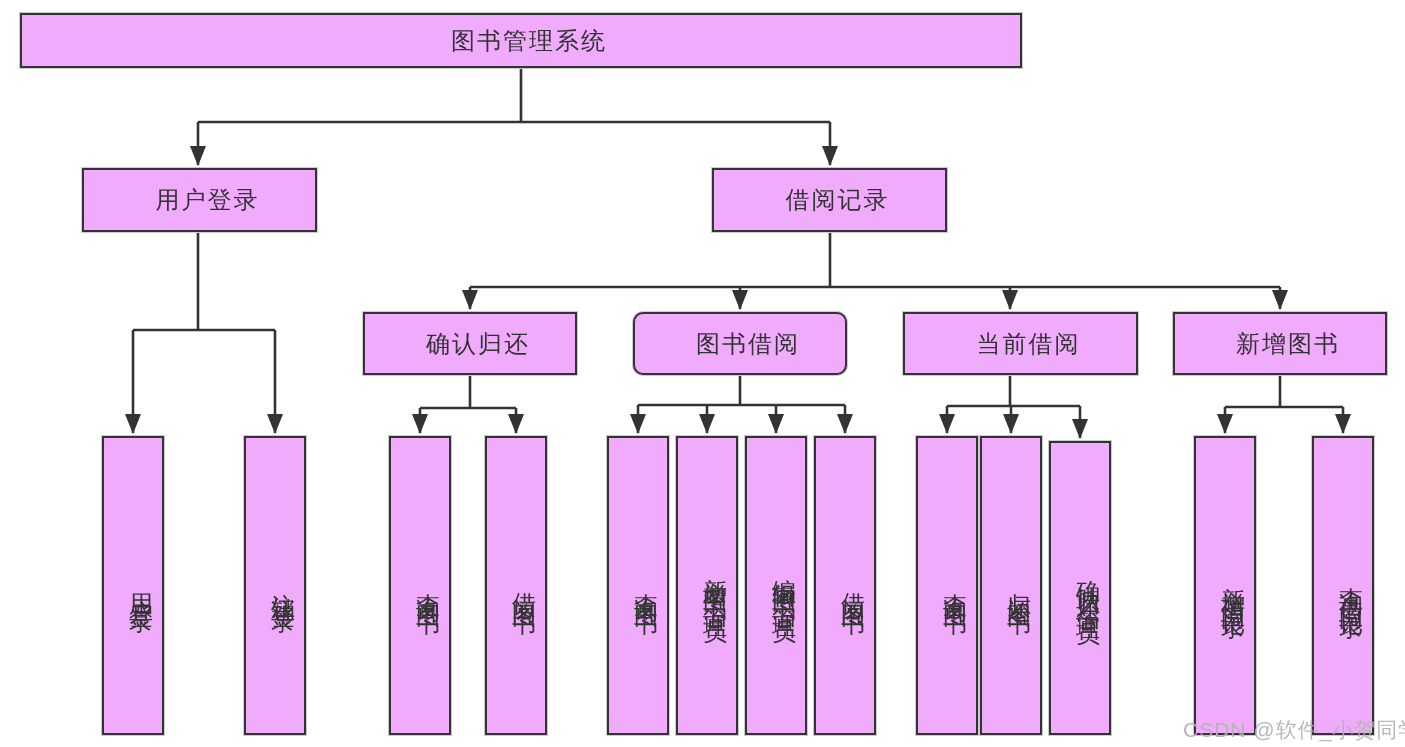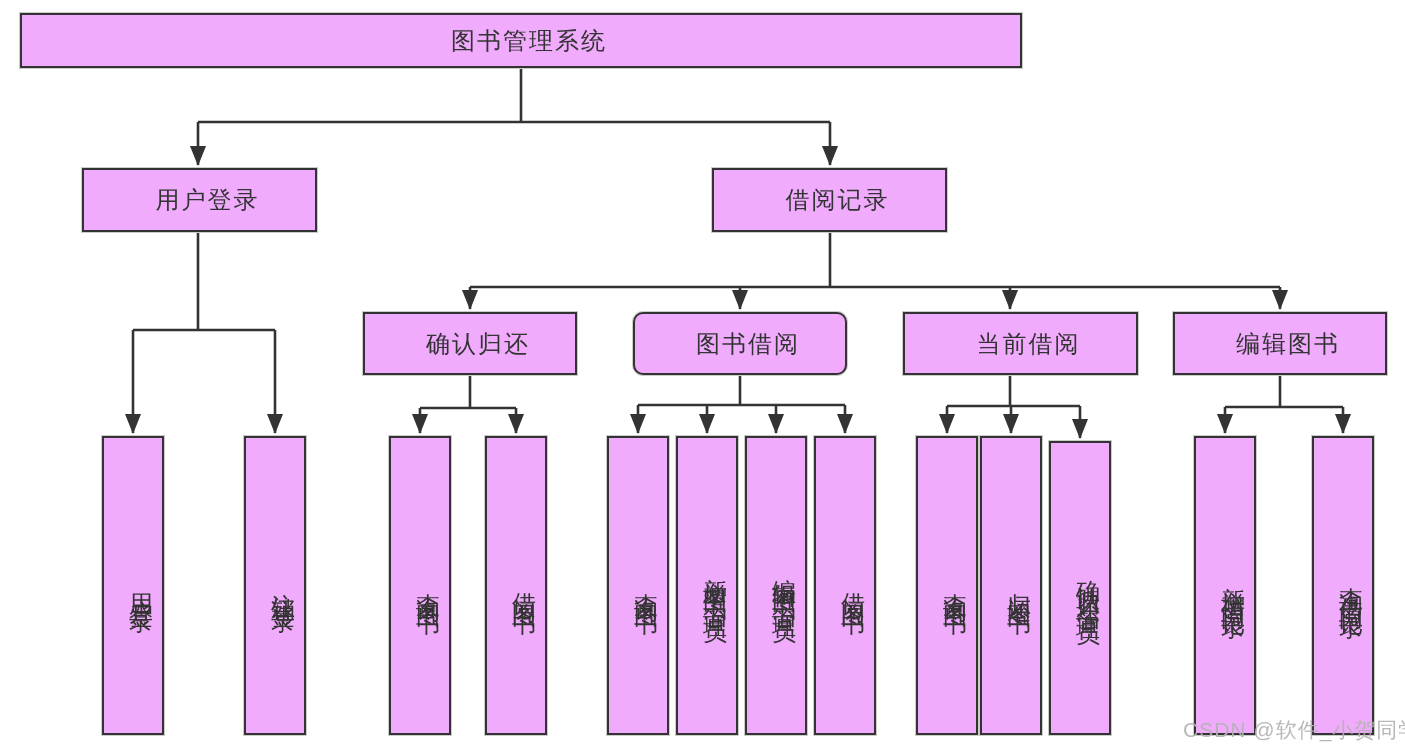--- a/index.html
+++ b/index.html
@@ -144,21 +144,21 @@
   <div class="node" style="left:363px; top:312px; width:214px; height:63px;">
     <span class="hlabel">确认归还</span>
   </div>
   <div class="node" style="left:633px; top:312px; width:214px; height:63px;border-radius:10px;">
     <span class="hlabel">图书借阅</span>
   </div>
   <div class="node" style="left:903px; top:312px; width:235px; height:63px;">
     <span class="hlabel">当前借阅</span>
   </div>
   <div class="node" style="left:1173px; top:312px; width:214px; height:63px;">
-    <span class="hlabel">编辑图书</span>
+    <span class="hlabel">新增图书</span>
   </div>
 
   <div class="node leaf" style="left:102px; top:436px; width:62px; height:299px;">
     <span class="vlabel">用户登录</span>
   </div>
   <div class="node leaf" style="left:244px; top:436px; width:62px; height:299px;">
     <span class="vlabel">注销登录</span>
   </div>
 
   <div class="node leaf" style="left:389px; top:436px; width:62px; height:299px;">

